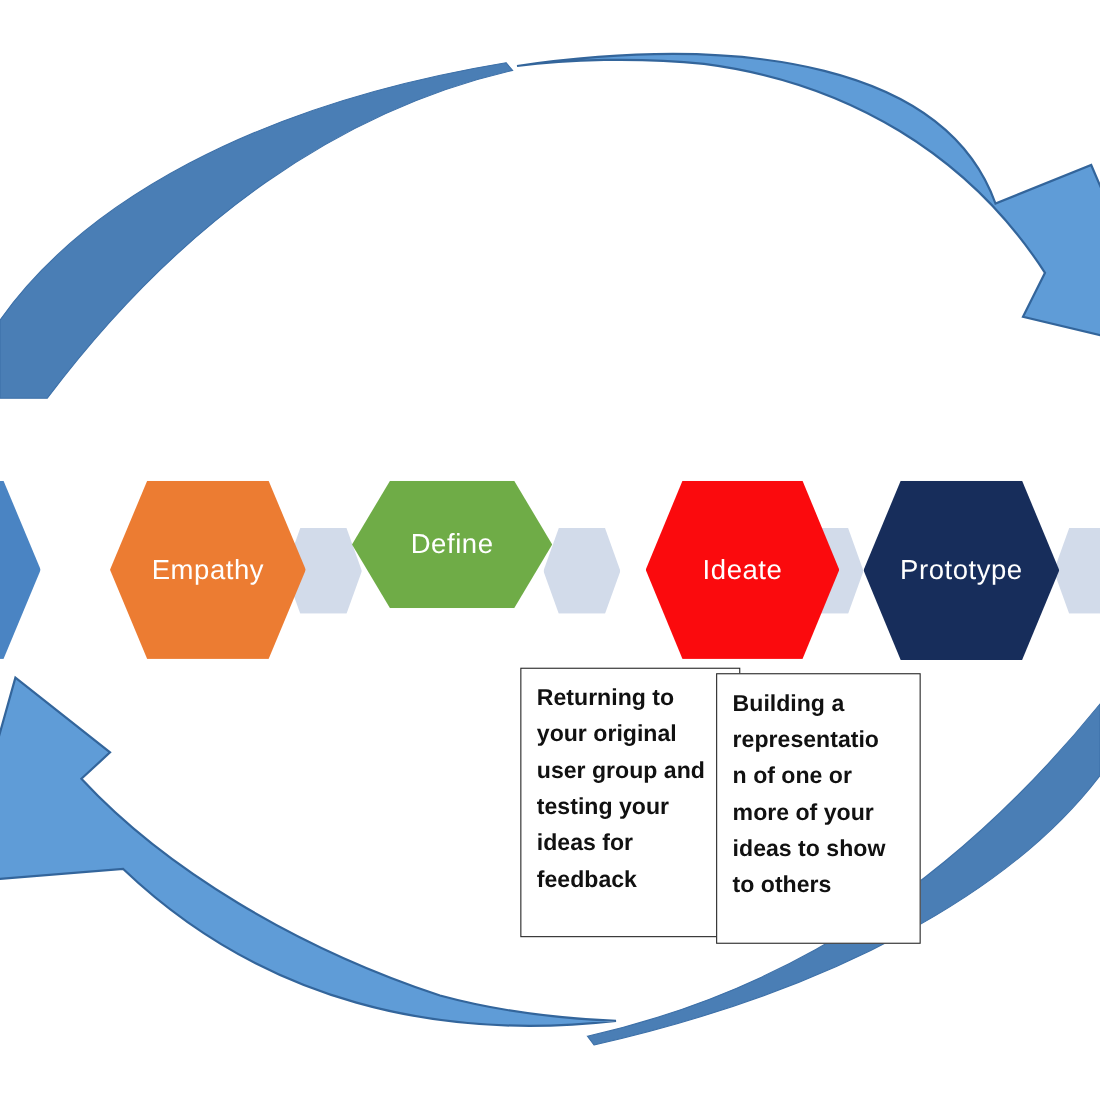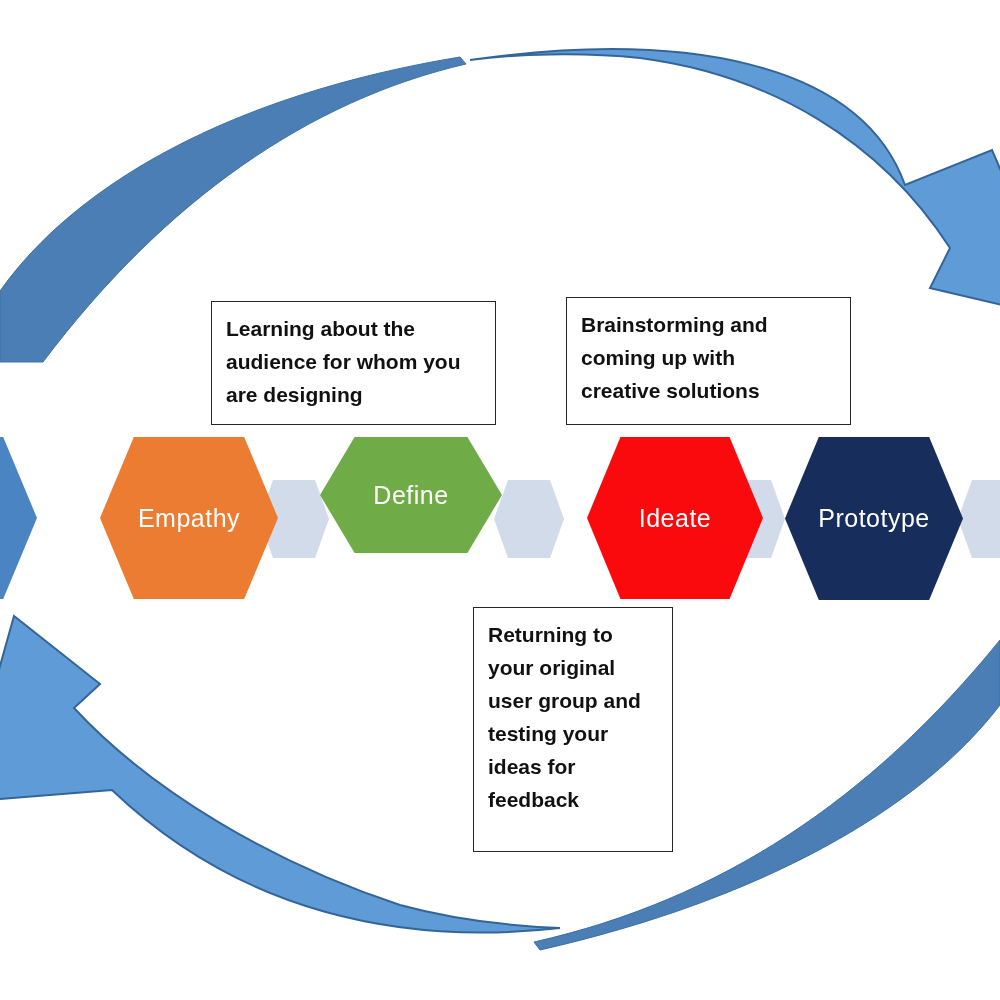--- a/index.html
+++ b/index.html
@@ -93,32 +93,30 @@
   <div class="hex hex-define" style="background-color: rgb(111, 172, 71);">
     <span class="hex-label">Define</span>
   </div>
   <div class="hex hex-ideate" style="background-color: rgb(251, 10, 13);">
     <span class="hex-label">Ideate</span>
   </div>
   <div class="hex hex-prototype" style="background-color: rgb(23, 45, 91);">
     <span class="hex-label">Prototype</span>
   </div>
 
-  <div class="callout cb-top-1">
-    <p>Learning about the
-audience for whom you
-are designing</p>
-  </div>
-  <div class="callout cb-top-2">
-    <p>Brainstorming and
-coming up with
-creative solutions</p>
-  </div>
   <div class="callout cb-bot-2">
     <p>Returning to
 your original
 user group and
 testing your
 ideas for
 feedback</p>
   </div>
+  <div class="callout cb-bot-3">
+    <p>Building a
+representatio
+n of one or
+more of your
+ideas to show
+to others</p>
+  </div>
 
 </div>
 
 </body></html>

